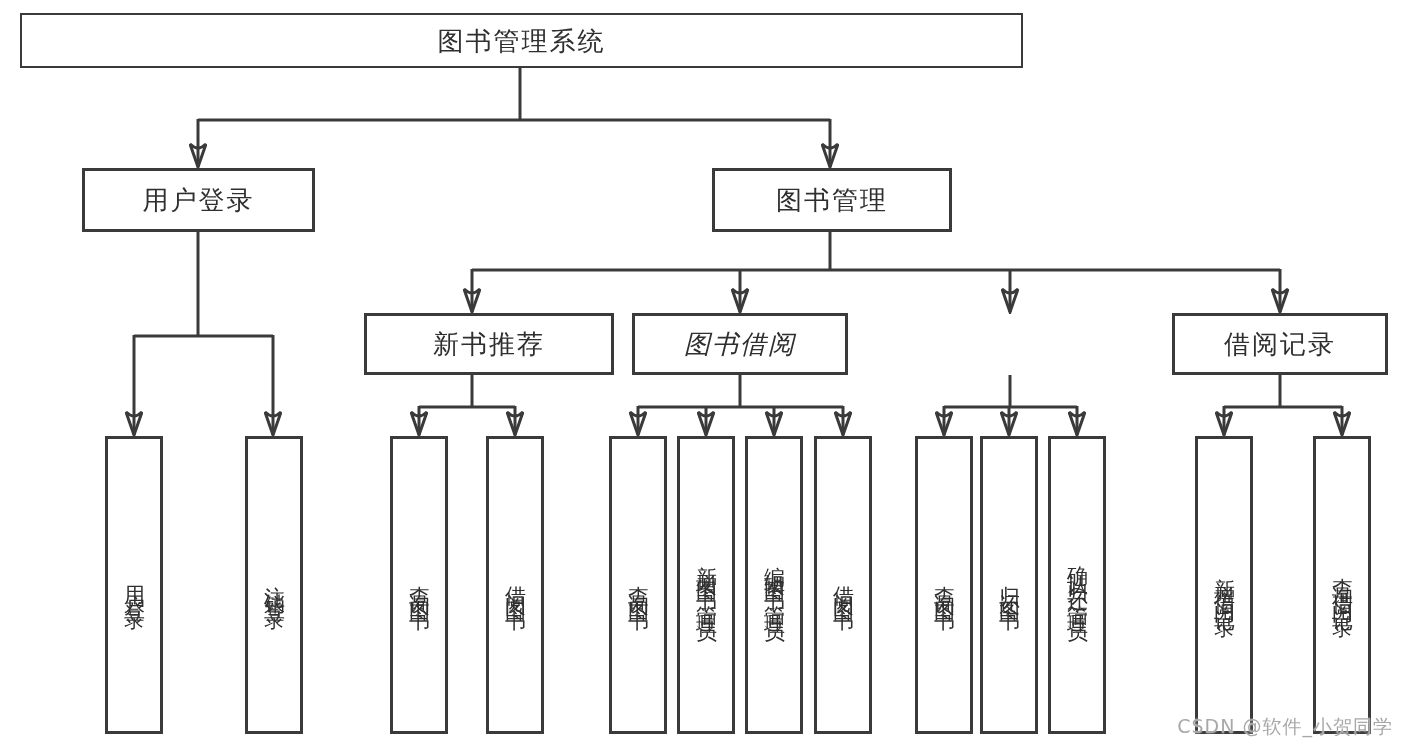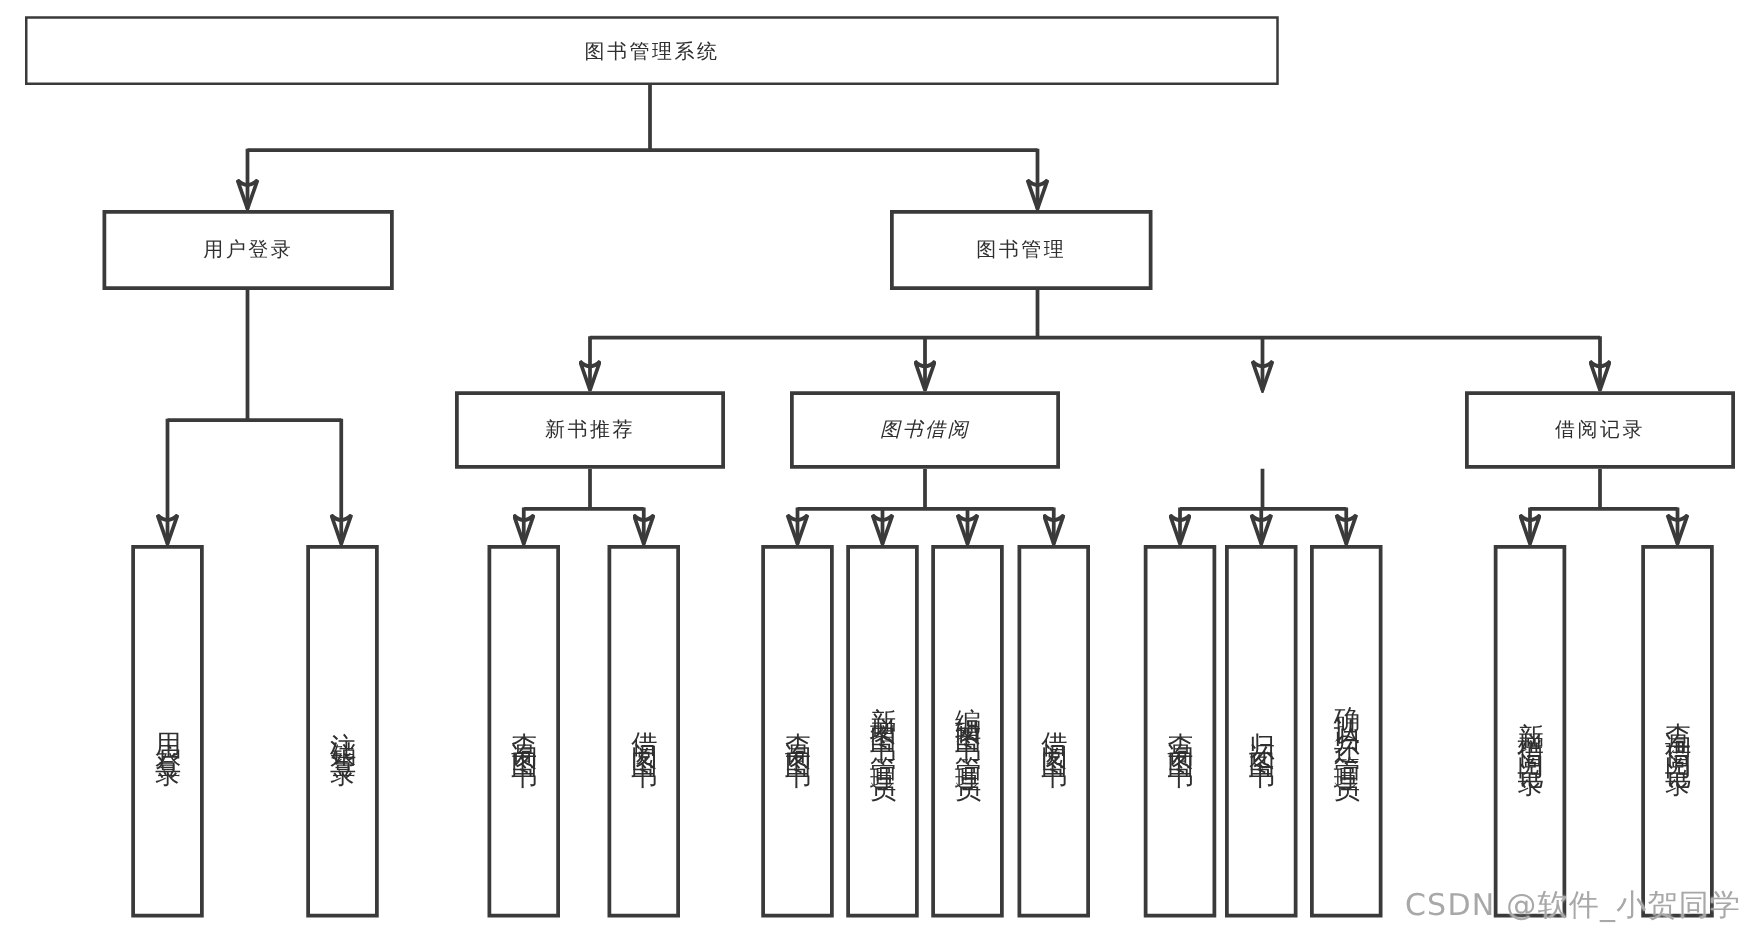--- a/index.html
+++ b/index.html
@@ -26,35 +26,35 @@
   .node{
     position:absolute;
     background:#ffffff;
     border:3px solid var(--box-border);
     box-sizing:border-box;
     display:flex;align-items:center;justify-content:center;
     color:var(--text);
   }
   .node.root{border-width:2px;}
   .hlabel{
-    font-size:16px;letter-spacing:2px;line-height:1;white-space:nowrap;
+    font-size:26px;letter-spacing:2px;line-height:1;white-space:nowrap;
   }
   .vnode .vlabel{
     writing-mode:vertical-rl;
     text-orientation:mixed;
     font-size:21px;
     letter-spacing:8px;
     line-height:1;
     white-space:nowrap;
     color:var(--text);
   }
   .watermark{
     position:absolute;
     right:12px;bottom:7px;
-    font-size:24px;
+    font-size:19px;
     letter-spacing:1px;
     color:var(--wm);
     text-shadow:0 0 2px #ffffff;
     white-space:nowrap;
     z-index:3;
   }
 </style>
 </head>
 <body>
 
@@ -108,25 +108,25 @@
     <path d="M1342,406 V435" marker-end="url(#arrow)"></path>
   </svg>
 
   <div class="node root" style="left:20px;top:13px;width:1003px;height:55px;">
     <span class="hlabel">图书管理系统</span>
   </div>
 
   <div class="node" style="left:82px;top:168px;width:233px;height:64px;">
     <span class="hlabel">用户登录</span>
   </div>
-  <div class="node" style="left:712px;top:168px;width:210px;height:64px;">
+  <div class="node" style="left:712px;top:168px;width:240px;height:64px;">
     <span class="hlabel">图书管理</span>
   </div>
 
-  <div class="node" style="left:364px;top:313px;width:216px;height:62px;">
+  <div class="node" style="left:364px;top:313px;width:250px;height:62px;">
     <span class="hlabel">新书推荐</span>
   </div>
   <div class="node" style="left:632px;top:313px;width:216px;height:62px;font-style:italic;">
     <span class="hlabel">图书借阅</span>
   </div>
   <div class="node" style="left:1172px;top:313px;width:216px;height:62px;">
     <span class="hlabel">借阅记录</span>
   </div>
 
   <div class="node vnode" style="left:105px;top:436px;width:58px;height:298px;">

